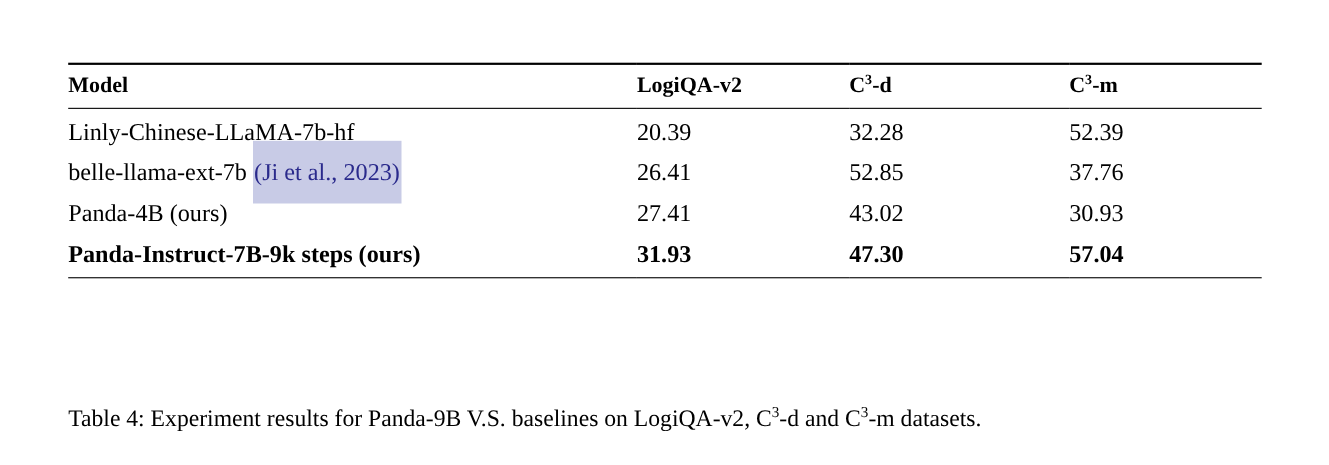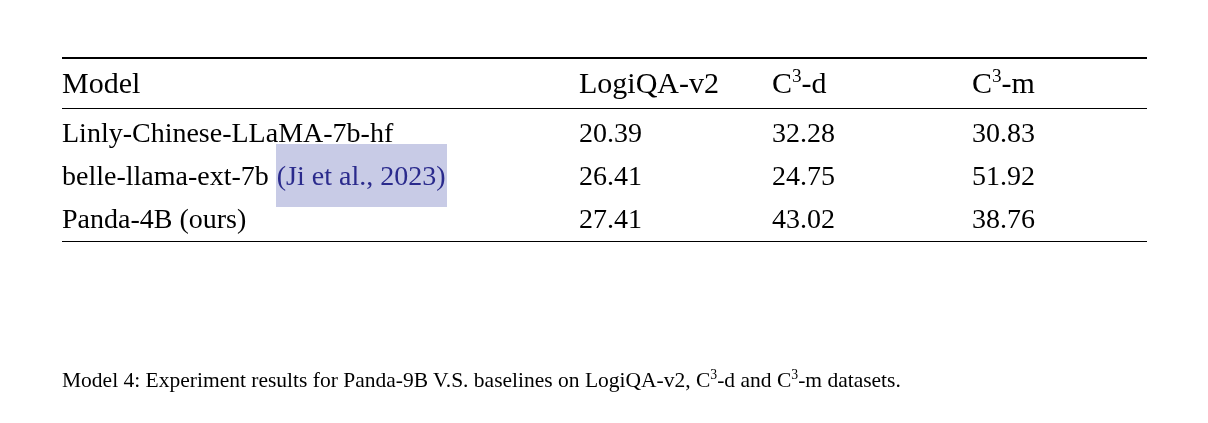--- a/index.html
+++ b/index.html
@@ -44,35 +44,35 @@
   
   .col-model   { width: 517px; }
   .col-logiqa  { width: 193px; }
   .col-c3d     { width: 200px; }
   .col-c3m     { width: 175px; }
 
   .rule-top    { border-top: 2.2px solid #000; }
   .rule-double-top { border-top: 1.3px solid #000; }
 
   tr.header-row th {
-    font-weight: normal;
-    font-size: 30px;
+    font-weight: bold;
+    font-size: 20px;
     padding-top: 9px;
     padding-bottom: 10px;
   }
   tr.sep-row td {
     height: 0;
     padding: 0;
     line-height: 0;
     font-size: 0;
   }
   tr.data-row td {
     padding-top: 7.5px;
     padding-bottom: 7.5px;
-    font-size: 28px;
+    font-size: 22px;
   }
   tr.data-row.first td {
     padding-top: 10px;
   }
   tr.data-row.bold td {
     font-weight: bold;
   }
   tr.last-row td {
     padding-bottom: 10px;
   }
@@ -119,44 +119,50 @@
       </thead>
       <tbody>
         <tr class="sep-row">
           <td class="rule-double-top" colspan="4"></td>
         </tr>
 
         <tr class="data-row first">
           <td>Linly-Chinese-LLaMA-7b-hf</td>
           <td>20.39</td>
           <td>32.28</td>
-          <td>30.83</td>
+          <td>52.39</td>
         </tr>
 
         <tr class="data-row">
           <td><span>belle-llama-ext-7b </span><span class="cite">(Ji et al., 2023)</span></td>
           <td>26.41</td>
-          <td>24.75</td>
-          <td>51.92</td>
+          <td>52.85</td>
+          <td>37.76</td>
         </tr>
 
         <tr class="data-row">
           <td>Panda-4B (ours)</td>
           <td>27.41</td>
           <td>43.02</td>
-          <td>38.76</td>
+          <td>30.93</td>
         </tr>
 
 
 
+        <tr class="data-row bold last-row">
+          <td>Panda-Instruct-7B-9k steps (ours)</td>
+          <td>31.93</td>
+          <td>47.30</td>
+          <td>57.04</td>
+        </tr>
 
         <tr class="sep-row">
           <td class="rule-double-top" colspan="4"></td>
         </tr>
       </tbody>
     </table>
   </div>
 
   <div class="caption">
-    <span>Model 4:</span><span> Experiment results for Panda-9B V.S. baselines on LogiQA-v2, C</span><sup>3</sup><span>-d and C</span><sup>3</sup><span>-m datasets.</span>
+    <span>Table 4:</span><span> Experiment results for Panda-9B V.S. baselines on LogiQA-v2, C</span><sup>3</sup><span>-d and C</span><sup>3</sup><span>-m datasets.</span>
   </div>
 
 </div>
 
 </body></html>

